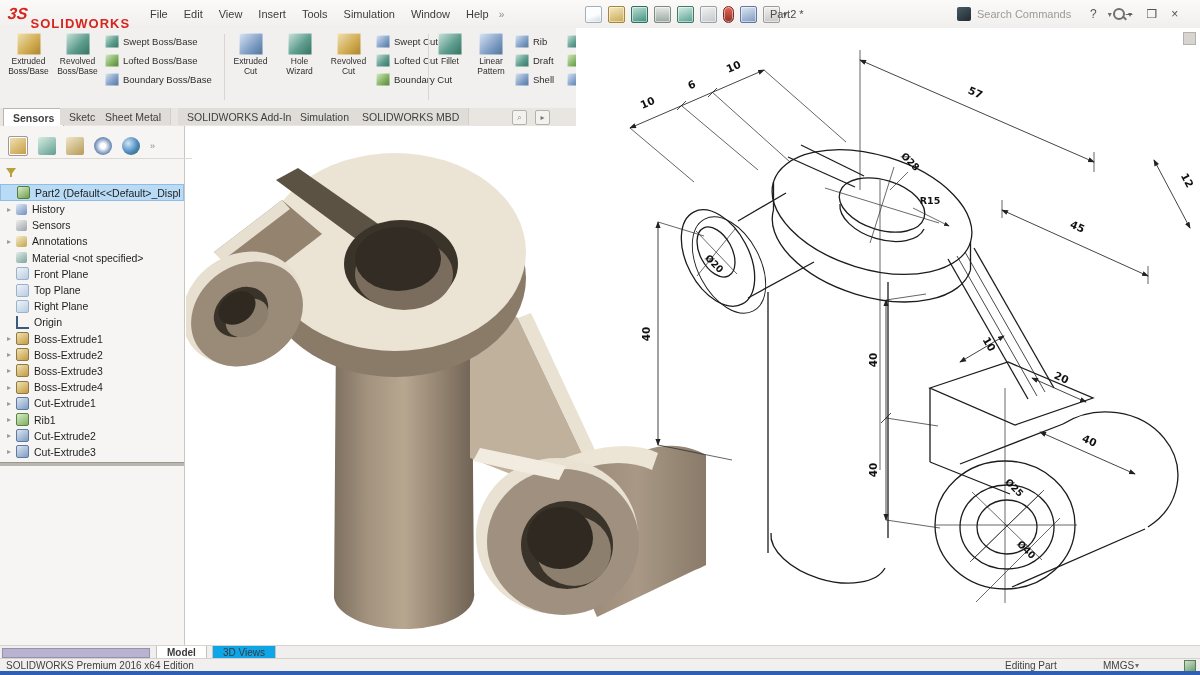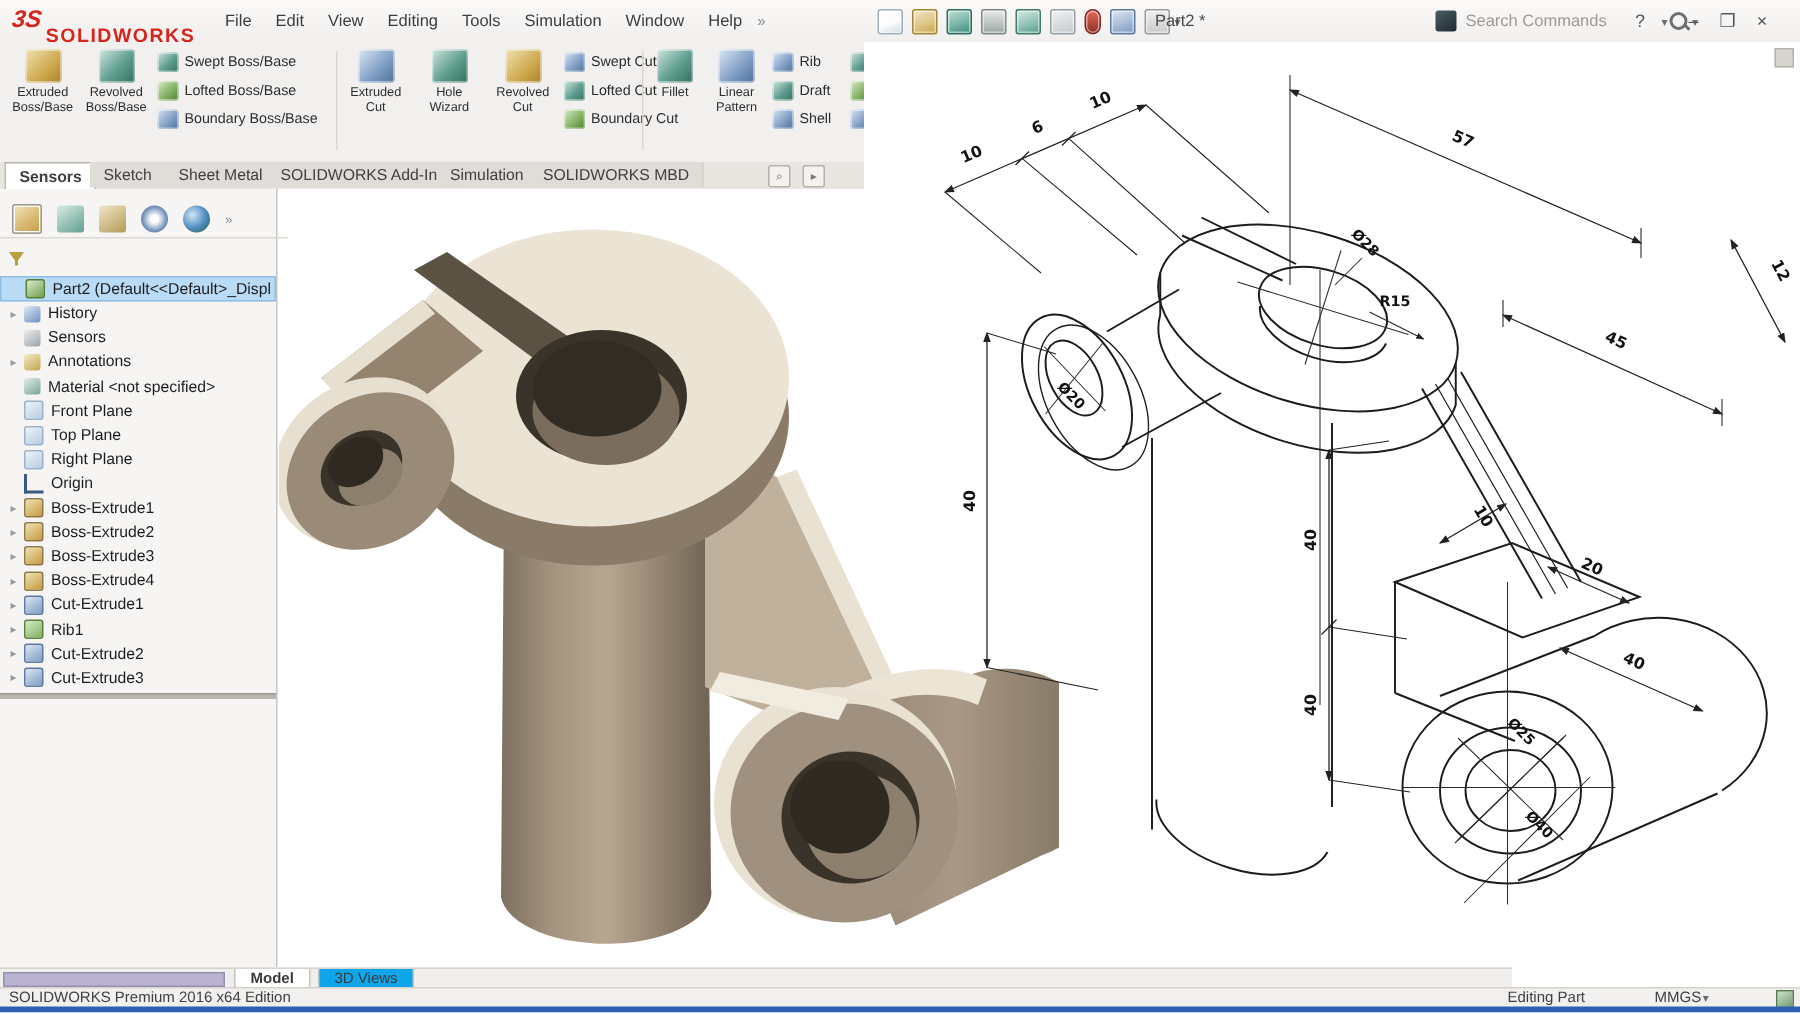--- a/index.html
+++ b/index.html
@@ -87,21 +87,21 @@
   .t-boss{background:linear-gradient(145deg,#efe2b4,#c59a3f);border:1px solid #8d7a46;}
   .t-cut{background:linear-gradient(145deg,#dce6f0,#7d9cc4);border:1px solid #5e7aa2;}
   .t-rib{background:linear-gradient(145deg,#d8ecca,#7fae5e);border:1px solid #5a8340;}
   #tree-split{position:absolute;left:0;top:336px;width:184px;height:3px;background:#b9b5af;
               border-top:1px solid #9b978f;}
   
   #gfx-top{left:576px;top:28px;width:624px;height:98px;background:#fff;}
   #gfx{left:184px;top:126px;width:1016px;height:519px;background:#fff;}
   #vp-corner{left:1183px;top:32px;width:11px;height:11px;background:#d8d5d0;border:1px solid #b5b1ab;}
   
-  #hscroll{left:0;top:645px;width:1008px;height:13px;background:#f1efed;border-top:1px solid #d7d3ce;}
+  #hscroll{left:0;top:645px;width:1200px;height:13px;background:#f1efed;border-top:1px solid #d7d3ce;}
   .hthumb{position:absolute;left:2px;top:2px;width:146px;height:8px;background:#b9b3cf;border:1px solid #958fb2;}
   .btab{position:absolute;top:0;height:12px;display:flex;align-items:center;padding:0 10px;
         font-size:10px;color:#3a3a3a;border:1px solid #c5c1bb;border-top:none;background:#0ea5e9;}
   .btab.active{background:#fff;font-weight:700;}
   #statusbar{left:0;top:658px;width:1200px;height:13px;background:#f2f0ee;border-top:1px solid #d5d2cd;
              font-size:10px;color:#3f3f3f;}
   #status-left{position:absolute;left:6px;top:0;height:13px;display:flex;align-items:center;}
   #status-edit{position:absolute;left:1005px;top:0;height:13px;display:flex;align-items:center;}
   #status-units{position:absolute;left:1103px;top:0;height:13px;display:flex;align-items:center;gap:4px;}
   .tagicon{position:absolute;left:1184px;top:1px;width:10px;height:10px;background:linear-gradient(145deg,#cfe0cf,#6f9e6f);border:1px solid #567d56;}
@@ -113,21 +113,21 @@
 
 <div id="titlebar" class="abs">
   <div id="logo" class="abs">
     <span class="logo3s">3S</span>
     <span class="logosw">SOLIDWORKS</span>
   </div>
   <div id="menubar" class="abs">
     <span class="menu-item">File</span>
     <span class="menu-item">Edit</span>
     <span class="menu-item">View</span>
-    <span class="menu-item">Editing</span>
+    <span class="menu-item">Insert</span>
     <span class="menu-item">Tools</span>
     <span class="menu-item">Simulation</span>
     <span class="menu-item">Window</span>
     <span class="menu-item">Help</span>
     <span class="pin">»</span>
   </div>
   <div id="qat" class="abs">
     <span class="qicon qi-new"></span>
     <span class="qicon qi-open"></span>
     <span class="qicon qi-save"></span>
@@ -252,21 +252,21 @@
         <span class="rsmall ic-blue"></span>
 
       </div>
     </div>
   </div>
 </div>
 
 <div id="tabrow" class="abs">
   <div class="ctab active" style="left:3px;">Sensors</div>
   <div class="ctab" style="left:60px;">Sketch</div>
-  <div class="ctab" style="left:110px;text-align:center;">Sheet Metal</div>
+  <div class="ctab" style="left:96px;text-align:center;">Sheet Metal</div>
   <div class="ctab" style="left:178px;">SOLIDWORKS Add-Ins</div>
   <div class="ctab" style="left:291px;">Simulation</div>
   <div class="ctab" style="left:353px;">SOLIDWORKS MBD</div>
   <div class="mini-tools">
     <span class="mini-btn">⌕</span>
     <span class="mini-btn">▸</span>
   </div>
 </div>
 
 <div id="gfx-top" class="abs"></div>

